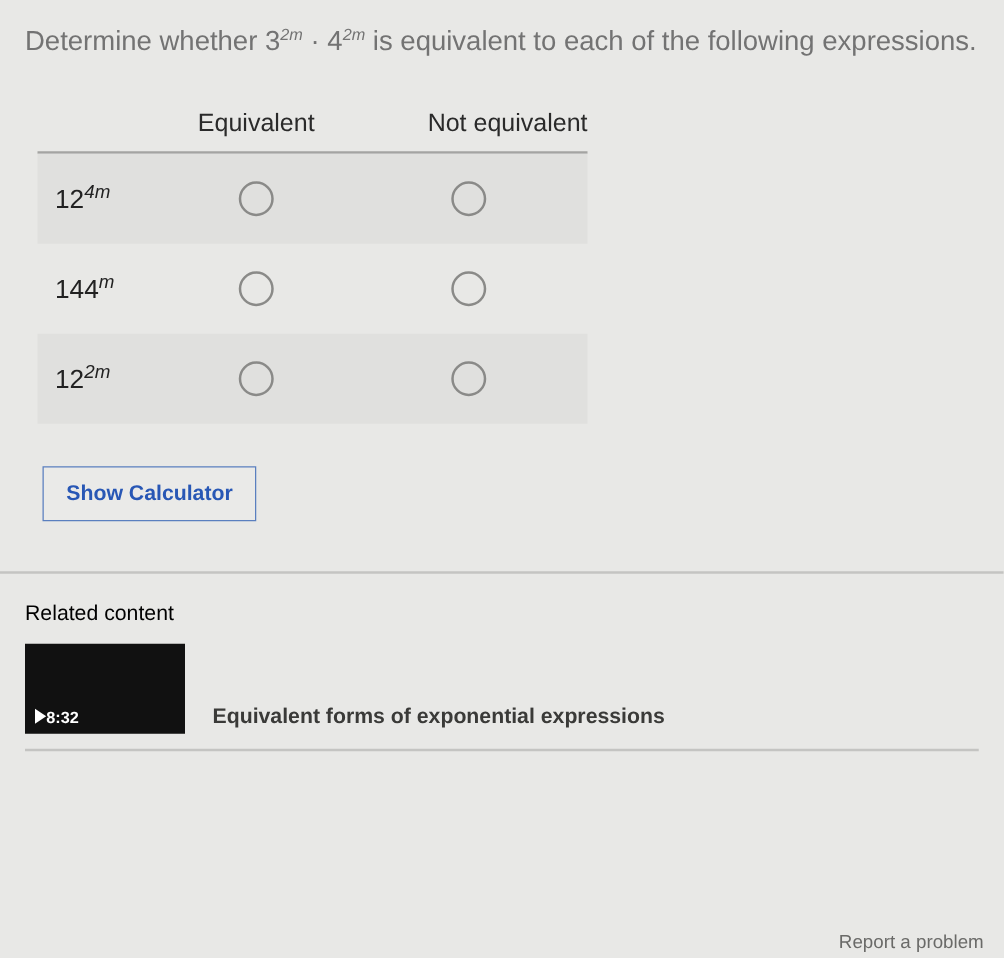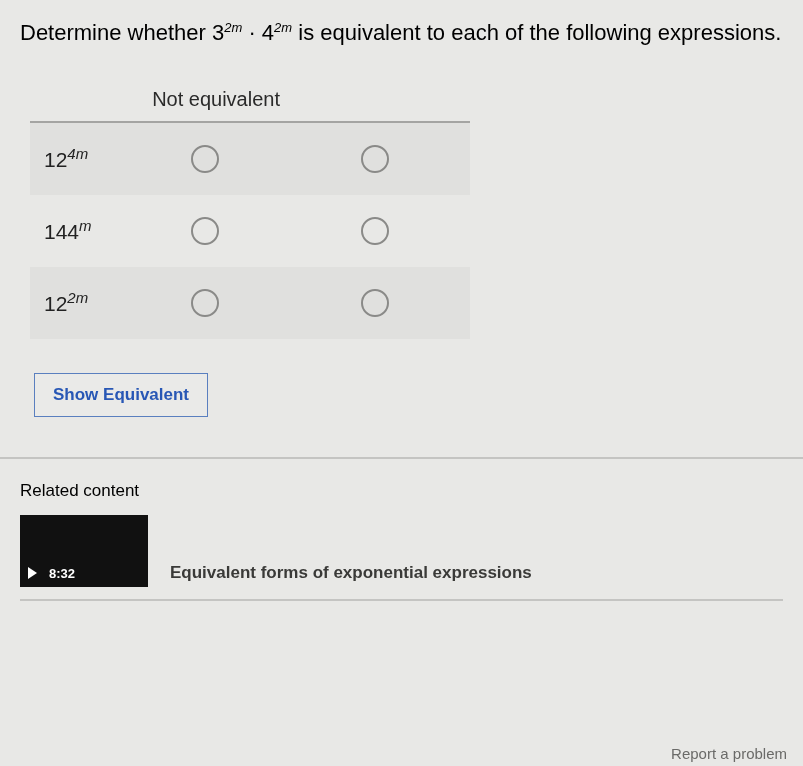--- a/index.html
+++ b/index.html
@@ -10,21 +10,21 @@
     width: 803px;
     height: 766px;
     overflow: hidden;
     position: relative;
   }
   .content { padding: 18px 20px 0 20px; }
   .question {
     font-size: 22px;
     line-height: 1.35;
     font-weight: 400;
-    color: #000000;
+    color: #737373;
     margin-bottom: 40px;
   }
   .question .base { font-size: 22px; }
   .question sup { font-size: 13px; font-style: italic; vertical-align: super; }
   .table { width: 440px; margin-left: 10px; }
   .thead {
     display: grid;
     grid-template-columns: 100px 150px 190px;
     align-items: center;
     font-size: 20px;
@@ -83,21 +83,21 @@
   }
   .thumb {
     width: 128px; height: 72px;
     background: #111;
     position: relative;
     flex-shrink: 0;
   }
   .thumb .play {
     position: absolute;
     left: 8px; bottom: 6px;
-    display: flex; align-items: center; gap: 12px;
+    display: flex; align-items: center; gap: 0;
     color: #fff; font-size: 13px; font-weight: 700;
   }
   .play-tri {
     width: 0; height: 0;
     border-left: 9px solid #fff;
     border-top: 6px solid transparent;
     border-bottom: 6px solid transparent;
   }
   .video-title {
     font-size: 17px;
@@ -117,20 +117,21 @@
 <body>
 
 <div class="content">
   <p class="question">
     <span>Determine whether </span><span class="base">3</span><sup>2m</sup><span> · </span><span class="base">4</span><sup>2m</sup><span> is equivalent to each of the following expressions.</span>
   </p>
 
   <div class="table">
     <div class="thead">
       <div></div>
+      <div class="th-equiv">Equivalent</div>
       <div class="th-noteq">Not equivalent</div>
     </div>
     <hr class="hr-head">
 
     <div class="row shaded">
       <div class="expr">
         <span>12</span><sup>4m</sup>
       </div>
       <div class="radio-cell">
           <div class="radio-btn"></div>
@@ -159,21 +160,21 @@
       <div class="radio-cell">
           <div class="radio-btn"></div>
         </div>
       <div class="radio-cell">
           <div class="radio-btn"></div>
         </div>
     </div>
   </div>
 
   <div class="calc-wrap">
-    <button class="calc-btn">Show Equivalent</button>
+    <button class="calc-btn">Show Calculator</button>
   </div>
 </div>
 
 <hr class="sep">
 
 <div class="related">
   <div class="related-title">Related content</div>
   <div class="video-row">
     <div class="thumb">
       <div class="play">

